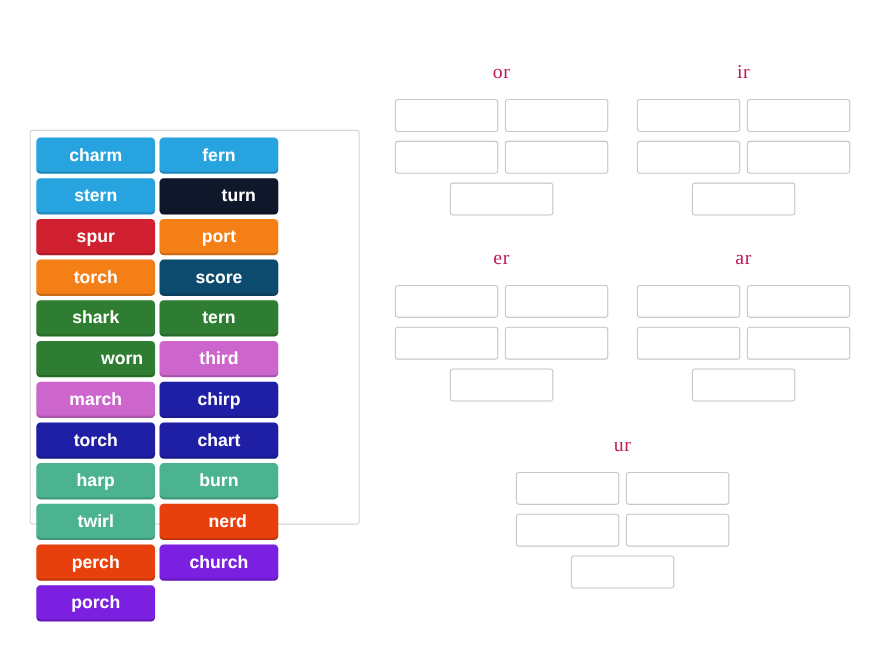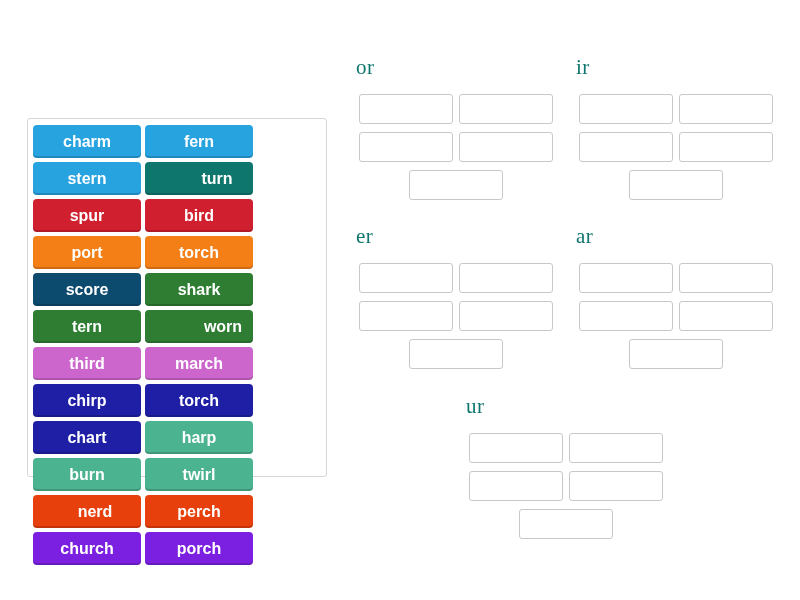--- a/index.html
+++ b/index.html
@@ -54,22 +54,23 @@
     cursor: pointer;
     user-select: none;
   }
 
   
   .category {
     position: absolute;
   }
 
   .category-title {
-    font-size: 21px;
-    color: #0f766e;
+    font-size: 18px;
+    color: #be185d;
+    text-align: center;
     margin-bottom: 10px;
     font-family: "Liberation Serif", serif;
     letter-spacing: 0.5px;
   }
 
   .slot-rows {
     display: flex;
     flex-direction: column;
     align-items: center;
   }
@@ -93,23 +94,22 @@
 </head>
 <body>
 
 <div id="app">
 
   <div class="word-bank">
     <div class="word-grid" id="word-grid">
         <div class="word-tile" style="background: rgb(39, 163, 224);">charm</div>
         <div class="word-tile" style="background: rgb(39, 163, 224);">fern</div>
         <div class="word-tile" style="background: rgb(39, 163, 224);">stern</div>
-        <div class="word-tile" style="background: #0f766e; padding-left: 36px;">turn</div>
+        <div class="word-tile" style="background: #0f172a; padding-left: 36px;">turn</div>
         <div class="word-tile" style="background: rgb(208, 32, 47);">spur</div>
-        <div class="word-tile" style="background: rgb(208, 32, 47);">bird</div>
         <div class="word-tile" style="background: rgb(245, 127, 23);">port</div>
         <div class="word-tile" style="background: rgb(245, 127, 23);">torch</div>
         <div class="word-tile" style="background: #0c4a6e;">score</div>
         <div class="word-tile" style="background: rgb(46, 125, 50);">shark</div>
         <div class="word-tile" style="background: rgb(46, 125, 50);">tern</div>
         <div class="word-tile" style="background: rgb(46, 125, 50); padding-left: 48px;">worn</div>
         <div class="word-tile" style="background: rgb(204, 102, 204);">third</div>
         <div class="word-tile" style="background: rgb(204, 102, 204);">march</div>
         <div class="word-tile" style="background: rgb(31, 31, 165);">chirp</div>
         <div class="word-tile" style="background: rgb(31, 31, 165);">torch</div>

